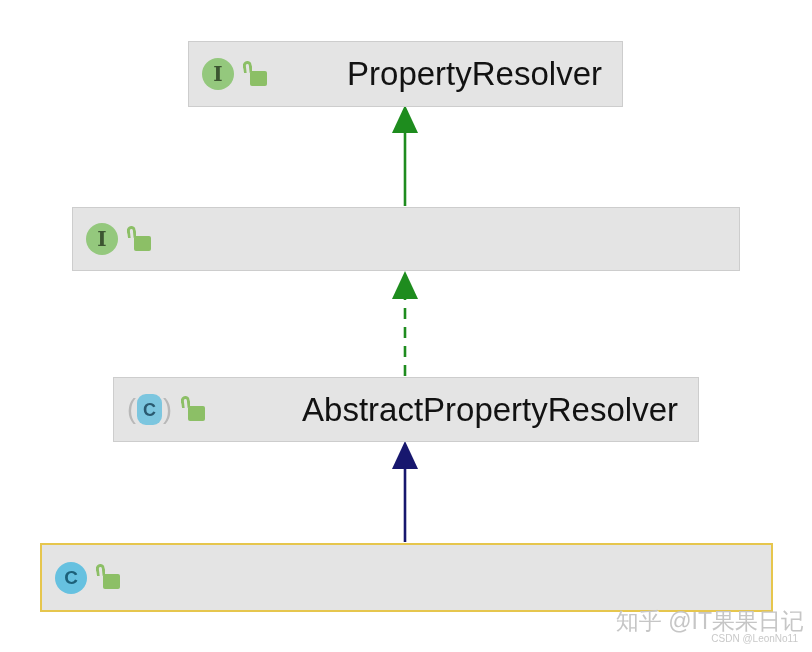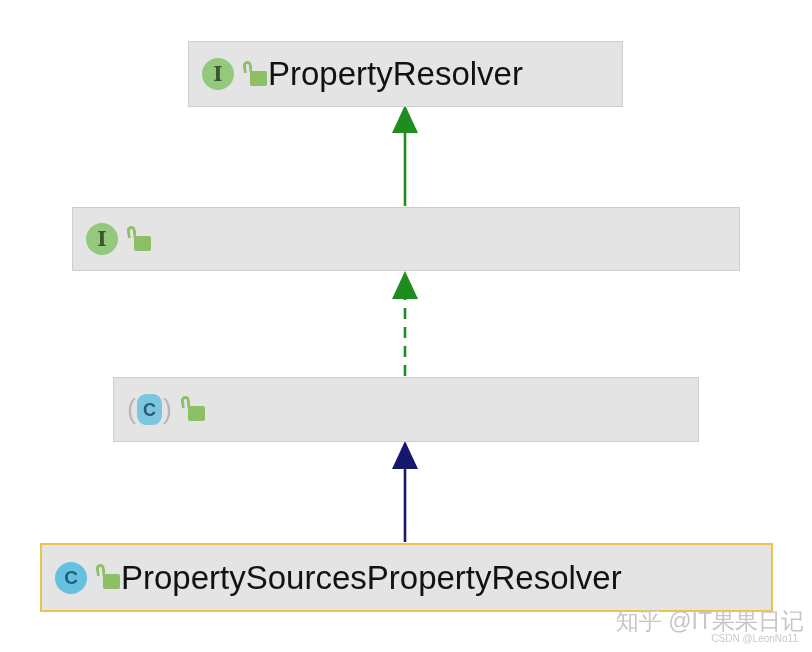--- a/index.html
+++ b/index.html
@@ -20,21 +20,21 @@
     align-items:center;
     background:#e4e4e4;
     border:1px solid #cdcdcd;
     box-sizing:border-box;
     padding:0 14px 0 13px;
     cursor:default;
   }
   .node.selected{border:2px solid #e6c64d;}
   .node-label{
     flex:1;
-    text-align:left;
+    text-align:right;
     font-size:33px;
     color:#121212;
     letter-spacing:0px;
     white-space:nowrap;
     padding-right:6px;
   }
   
   .icon-wrap{display:flex;align-items:center;gap:9px;}
   .badge{
     width:32px;height:32px;
@@ -157,31 +157,31 @@
         <span class="abstract-box">
           <span class="glyph">C</span>
         </span>
         <span class="paren">)</span>
       </span>
       <span class="lock">
         <span class="shackle"></span>
           <span class="body"></span>
       </span>
     </span>
+    <span class="node-label">AbstractPropertyResolver</span>
   </div>
 
   <div class="node selected" id="node-propertysources">
     <span class="icon-wrap">
       <span class="badge cls">
         <span class="glyph">C</span>
       </span>
       <span class="lock">
         <span class="shackle"></span>
           <span class="body"></span>
       </span>
     </span>
-    <span class="node-label">PropertySourcesPropertyResolver</span>
   </div>
 
   <div class="wm-zhihu">知乎 @IT果果日记</div>
   <div class="wm-csdn">CSDN @LeonNo11</div>
 
 </div>
 
 </body></html>

